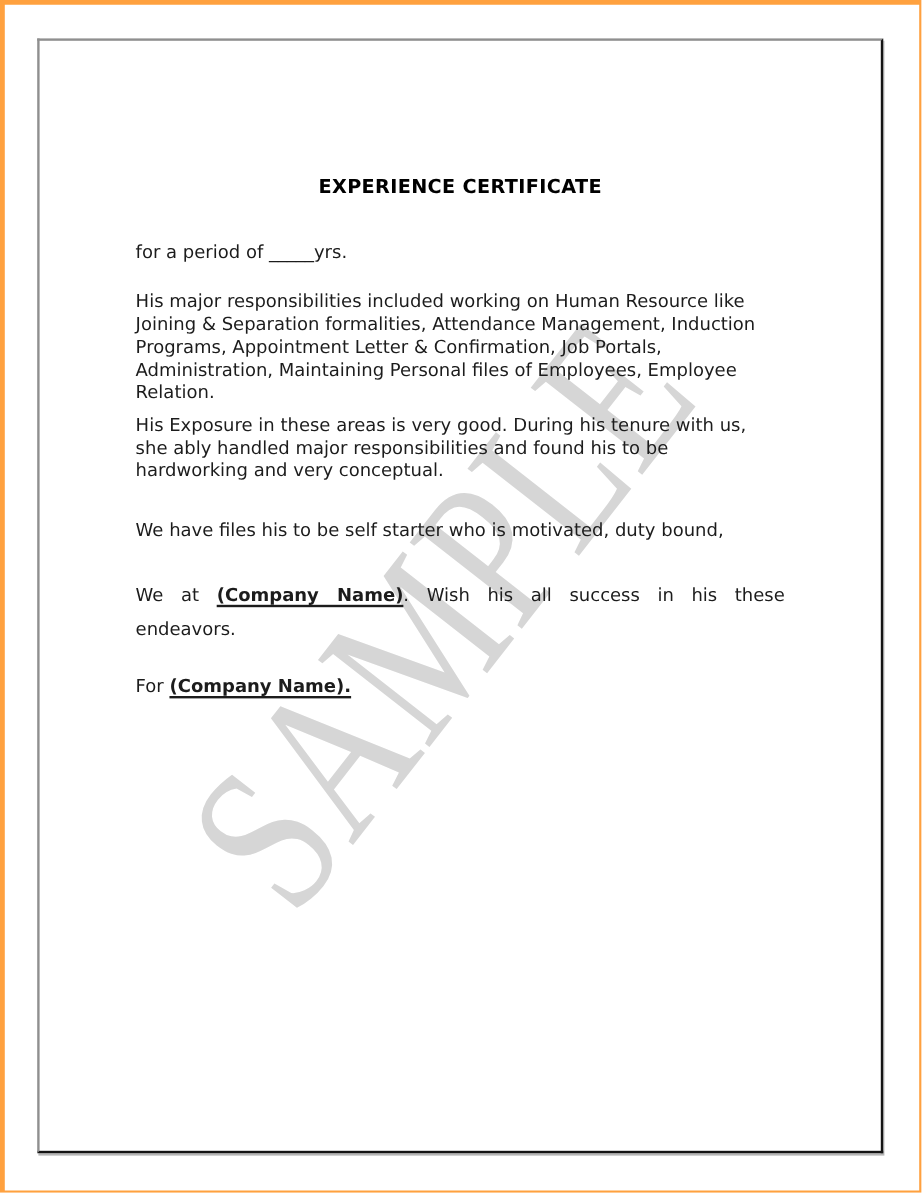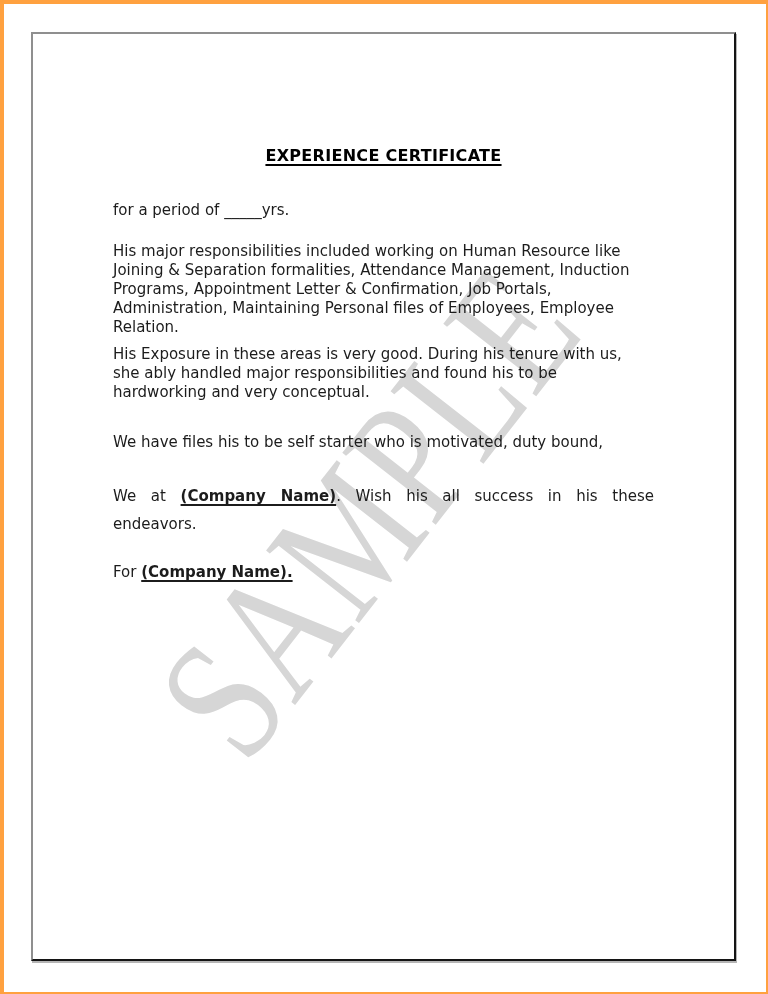--- a/index.html
+++ b/index.html
@@ -54,21 +54,20 @@
     z-index: 1;
   }
   .title {
     margin: 0 0 36px 0;
     text-align: center;
     font-size: 16px;
     line-height: 19px;
     font-weight: bold;
     letter-spacing: 0.3px;
     color: var(--heading-text, #000000);
-    text-decoration: underline;
     text-decoration-thickness: 2px;
     text-underline-offset: 3px;
   }
   .date {
     margin: 0 0 36px 0;
     font-size: 16px;
     line-height: 19px;
     font-weight: bold;
     color: var(--heading-text, #000000);
   }

